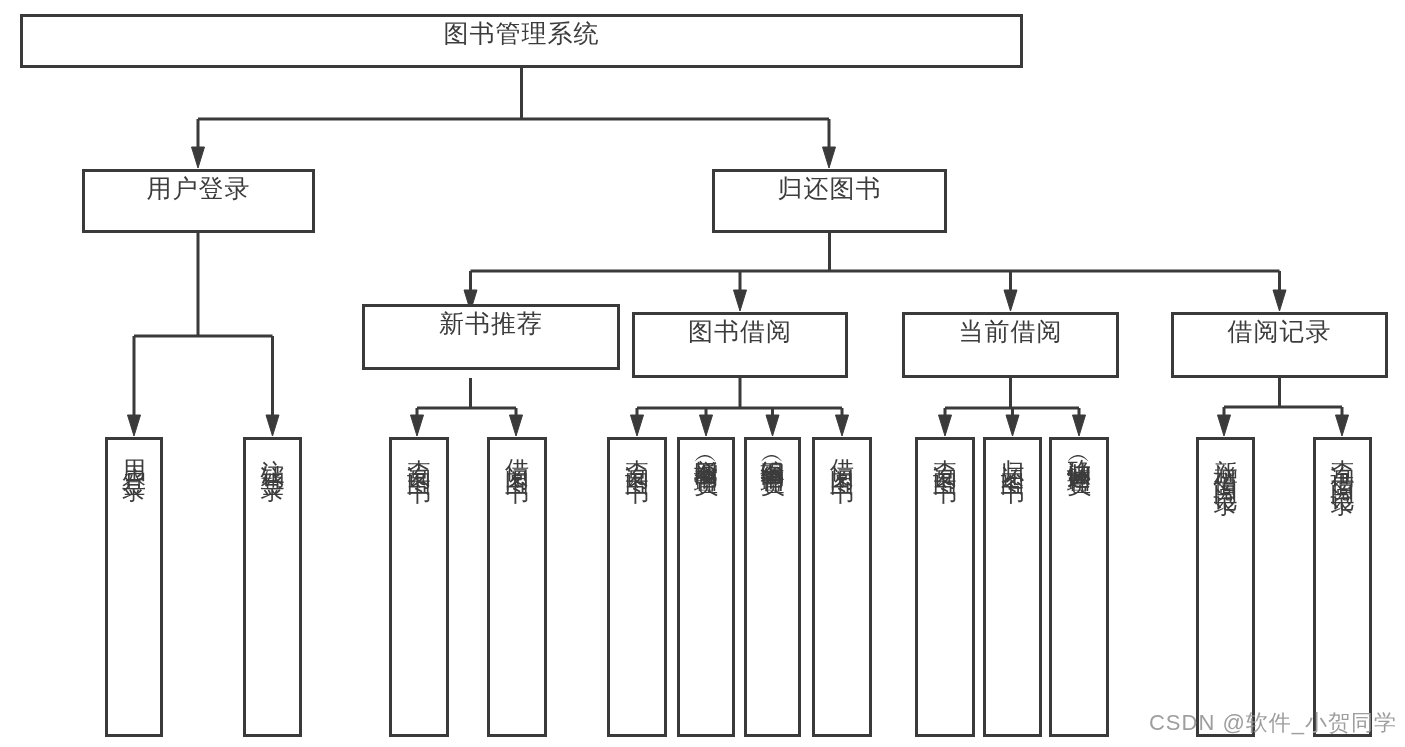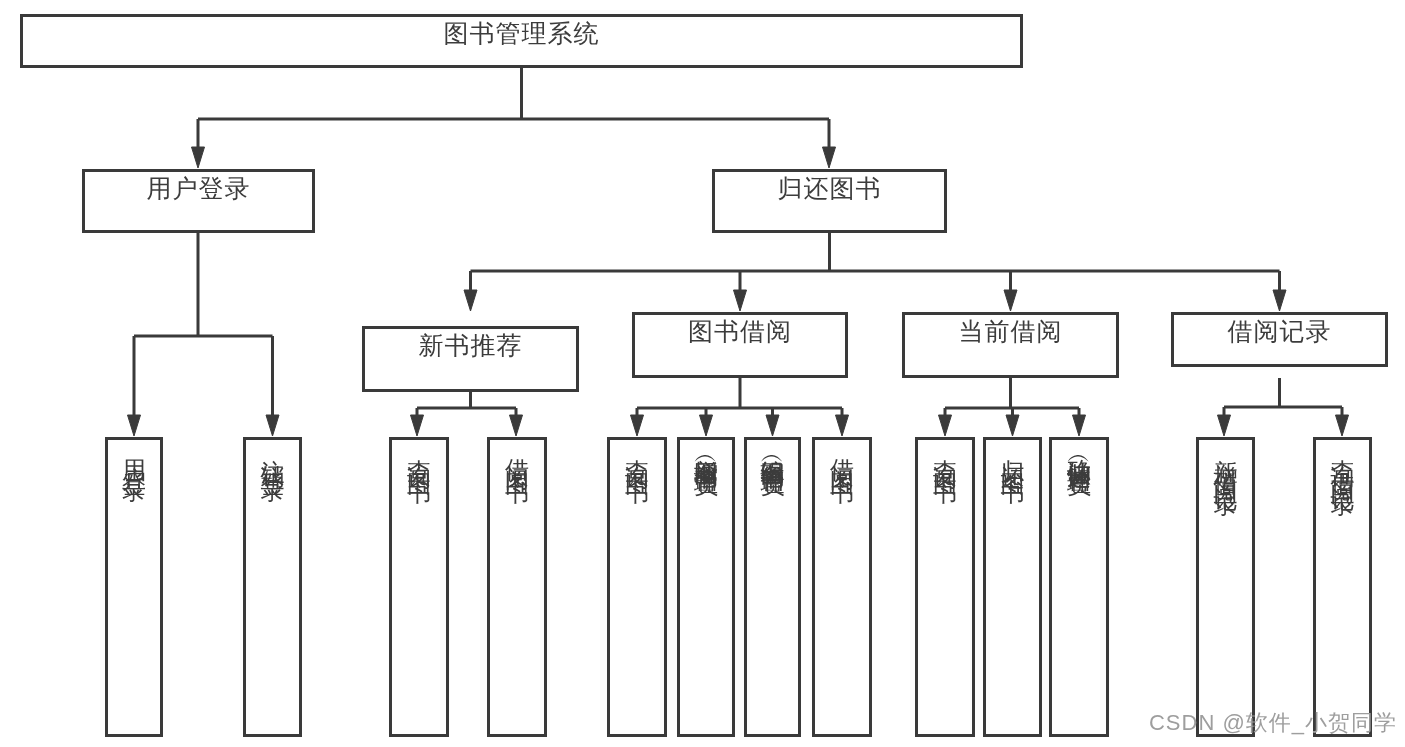--- a/index.html
+++ b/index.html
@@ -99,30 +99,30 @@
     <span>图书管理系统</span>
   </div>
 
   <div class="node" style="left:82px; top:169px; width:233px; height:64px;">
     <span>用户登录</span>
   </div>
   <div class="node" style="left:712px; top:169px; width:235px; height:64px;">
     <span>归还图书</span>
   </div>
 
-  <div class="node" style="left:362px; top:326px; width:217px; height:66px;">
+  <div class="node" style="left:362px; top:304px; width:258px; height:66px;">
     <span>新书推荐</span>
   </div>
   <div class="node" style="left:632px; top:312px; width:216px; height:66px;">
     <span>图书借阅</span>
   </div>
   <div class="node" style="left:902px; top:312px; width:217px; height:66px;">
     <span>当前借阅</span>
   </div>
-  <div class="node" style="left:1171px; top:312px; width:217px; height:55px;">
+  <div class="node" style="left:1171px; top:312px; width:217px; height:66px;">
     <span>借阅记录</span>
   </div>
 
   <div class="node vertical" style="left:105px; top:437px; width:58px; height:300px;">
     <span>用户登录</span>
   </div>
   <div class="node vertical" style="left:243px; top:437px; width:59px; height:300px;">
     <span>注销登录</span>
   </div>
 

